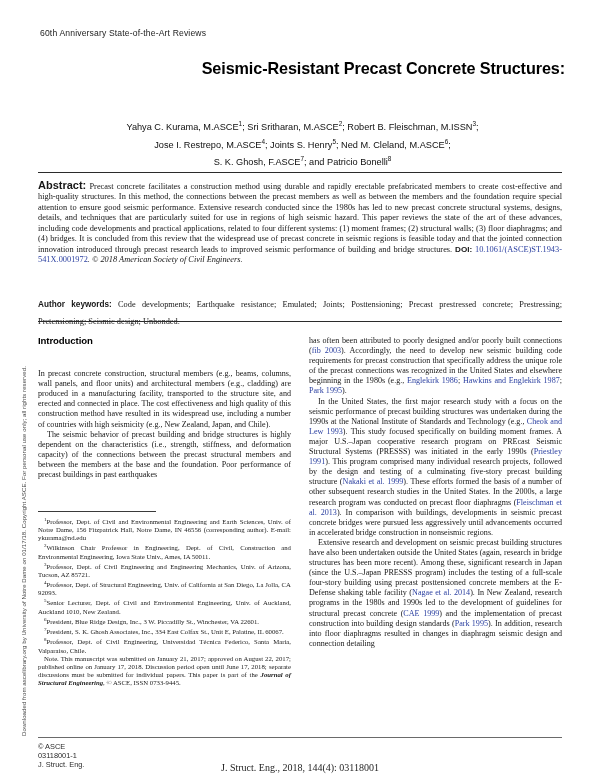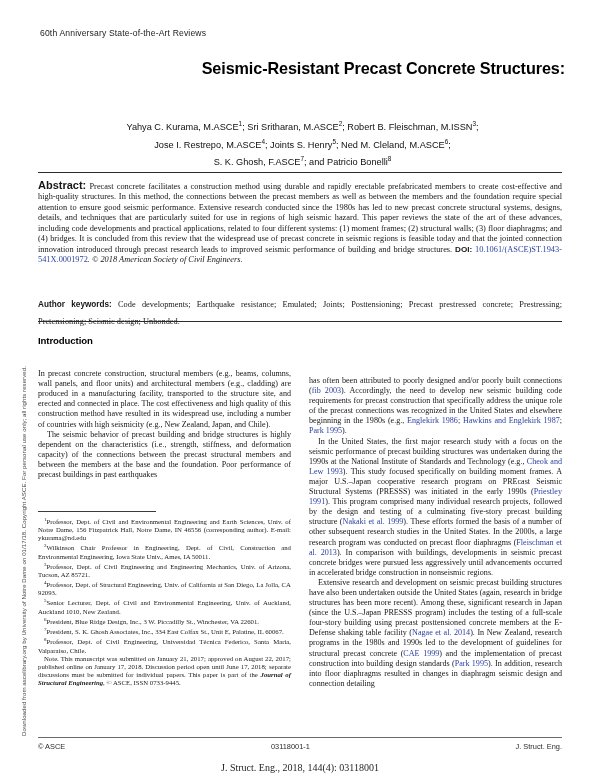--- a/index.html
+++ b/index.html
@@ -145,21 +145,21 @@
   .col {
     position: absolute;
     top: 336px;
     width: 253px;
     font-size: 8.1px;
     line-height: 10.1px;
     text-align: justify;
     color: #161616;
   }
   .col-left  { left: 38px; }
-  .col-right { left: 309px; margin-top: 40px; }
+  .col-right { left: 309px; }
 
   .sec-head {
     font-family: "Liberation Sans", sans-serif;
     font-weight: bold;
     font-size: 9.6px;
     color: #000;
     margin: 0 0 23px 0;
     letter-spacing: -0.1px;
   }
   .col p {
@@ -204,20 +204,21 @@
   .footer {
     position: absolute;
     left: 38px;
     top: 742px;
     width: 524px;
     display: flex;
     justify-content: space-between;
     font-family: "Liberation Sans", sans-serif;
     font-size: 7.4px;
     color: #2a2a2a;
+    flex-direction: column;
   }
   .footer-journal {
     position: absolute;
     left: 38px;
     top: 762px;
     width: 524px;
     text-align: center;
     font-size: 10px;
     color: #1d1d1d;
   }

